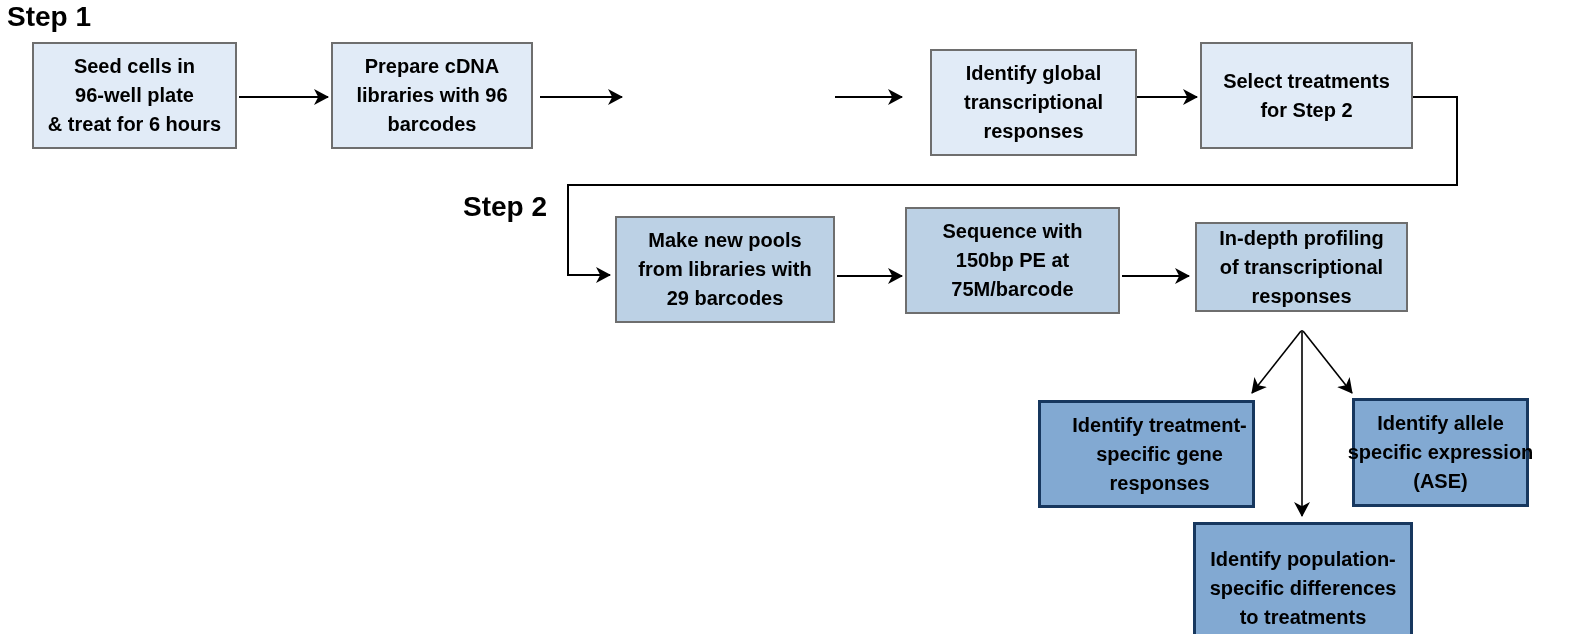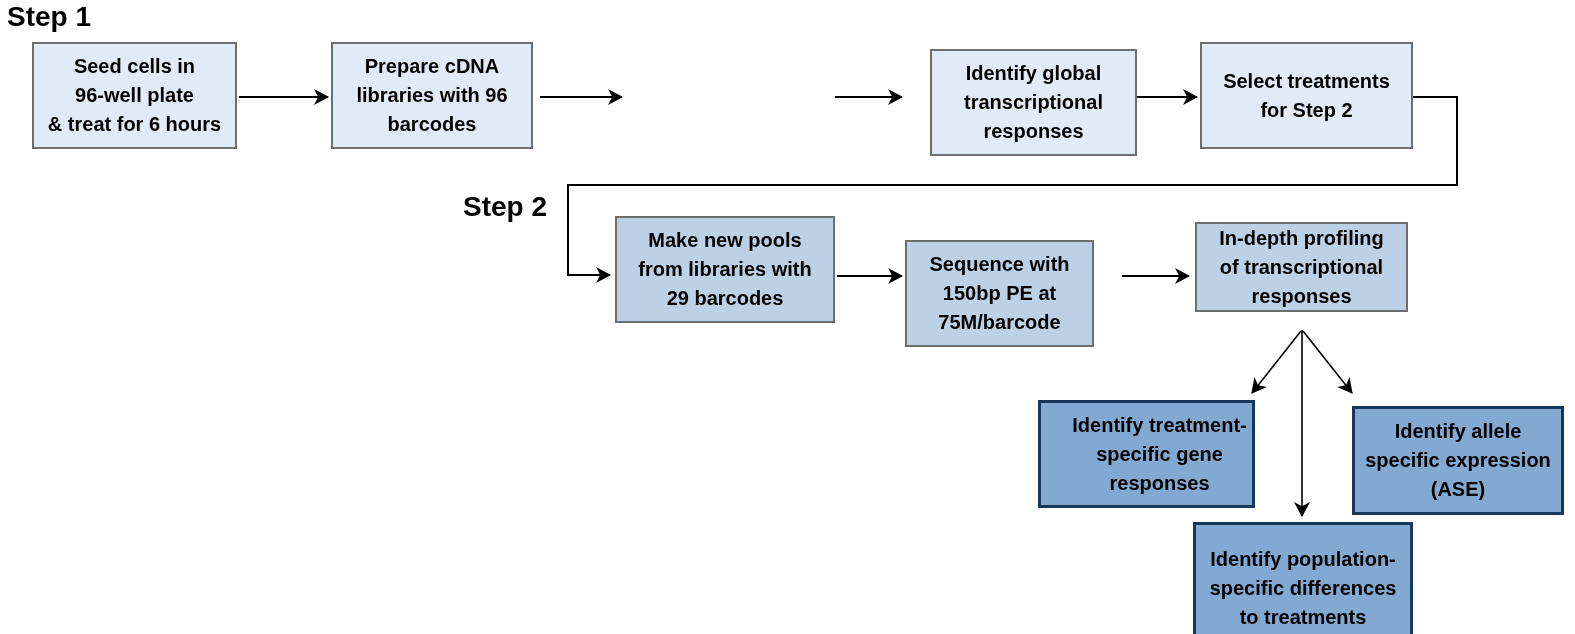--- a/index.html
+++ b/index.html
@@ -57,25 +57,25 @@
     border: 3px solid #17375e;
   }
   
   .b-s1-1 { left: 32px;   top: 42px; width: 205px; height: 107px; }
   .b-s1-2 { left: 331px;  top: 42px; width: 202px; height: 107px; }
   .b-s1-3 { left: 625px;  top: 42px; width: 208px; height: 107px; }
   .b-s1-4 { left: 930px;  top: 42px; width: 207px; height: 107px; margin-top: 7px; }
   .b-s1-5 { left: 1200px; top: 42px; width: 213px; height: 107px; }
   
   .b-s2-1 { left: 615px;  top: 216px; width: 220px; height: 107px; }
-  .b-s2-2 { left: 905px;  top: 240px; width: 189px; height: 107px; }
+  .b-s2-2 { left: 905px;  top: 207px; width: 215px; height: 107px; }
   .b-s2-3 { left: 1195px; top: 222px; width: 213px; height: 90px; }
   
   .b-o-1 { left: 1038px; top: 400px; width: 217px; height: 108px; padding-left: 26px; }
-  .b-o-2 { left: 1352px; top: 398px; width: 212px; height: 109px; margin-top: 8px; }
+  .b-o-2 { left: 1352px; top: 398px; width: 177px; height: 109px; }
   .b-o-3 { left: 1193px; top: 522px; width: 220px; height: 132px; }
 
   .lbl-step1 { left: 7px;   top: 1px; }
   .lbl-step2 { left: 463px; top: 191px; }
 </style>
 </head>
 <body>
 
 <div class="canvas">
 

